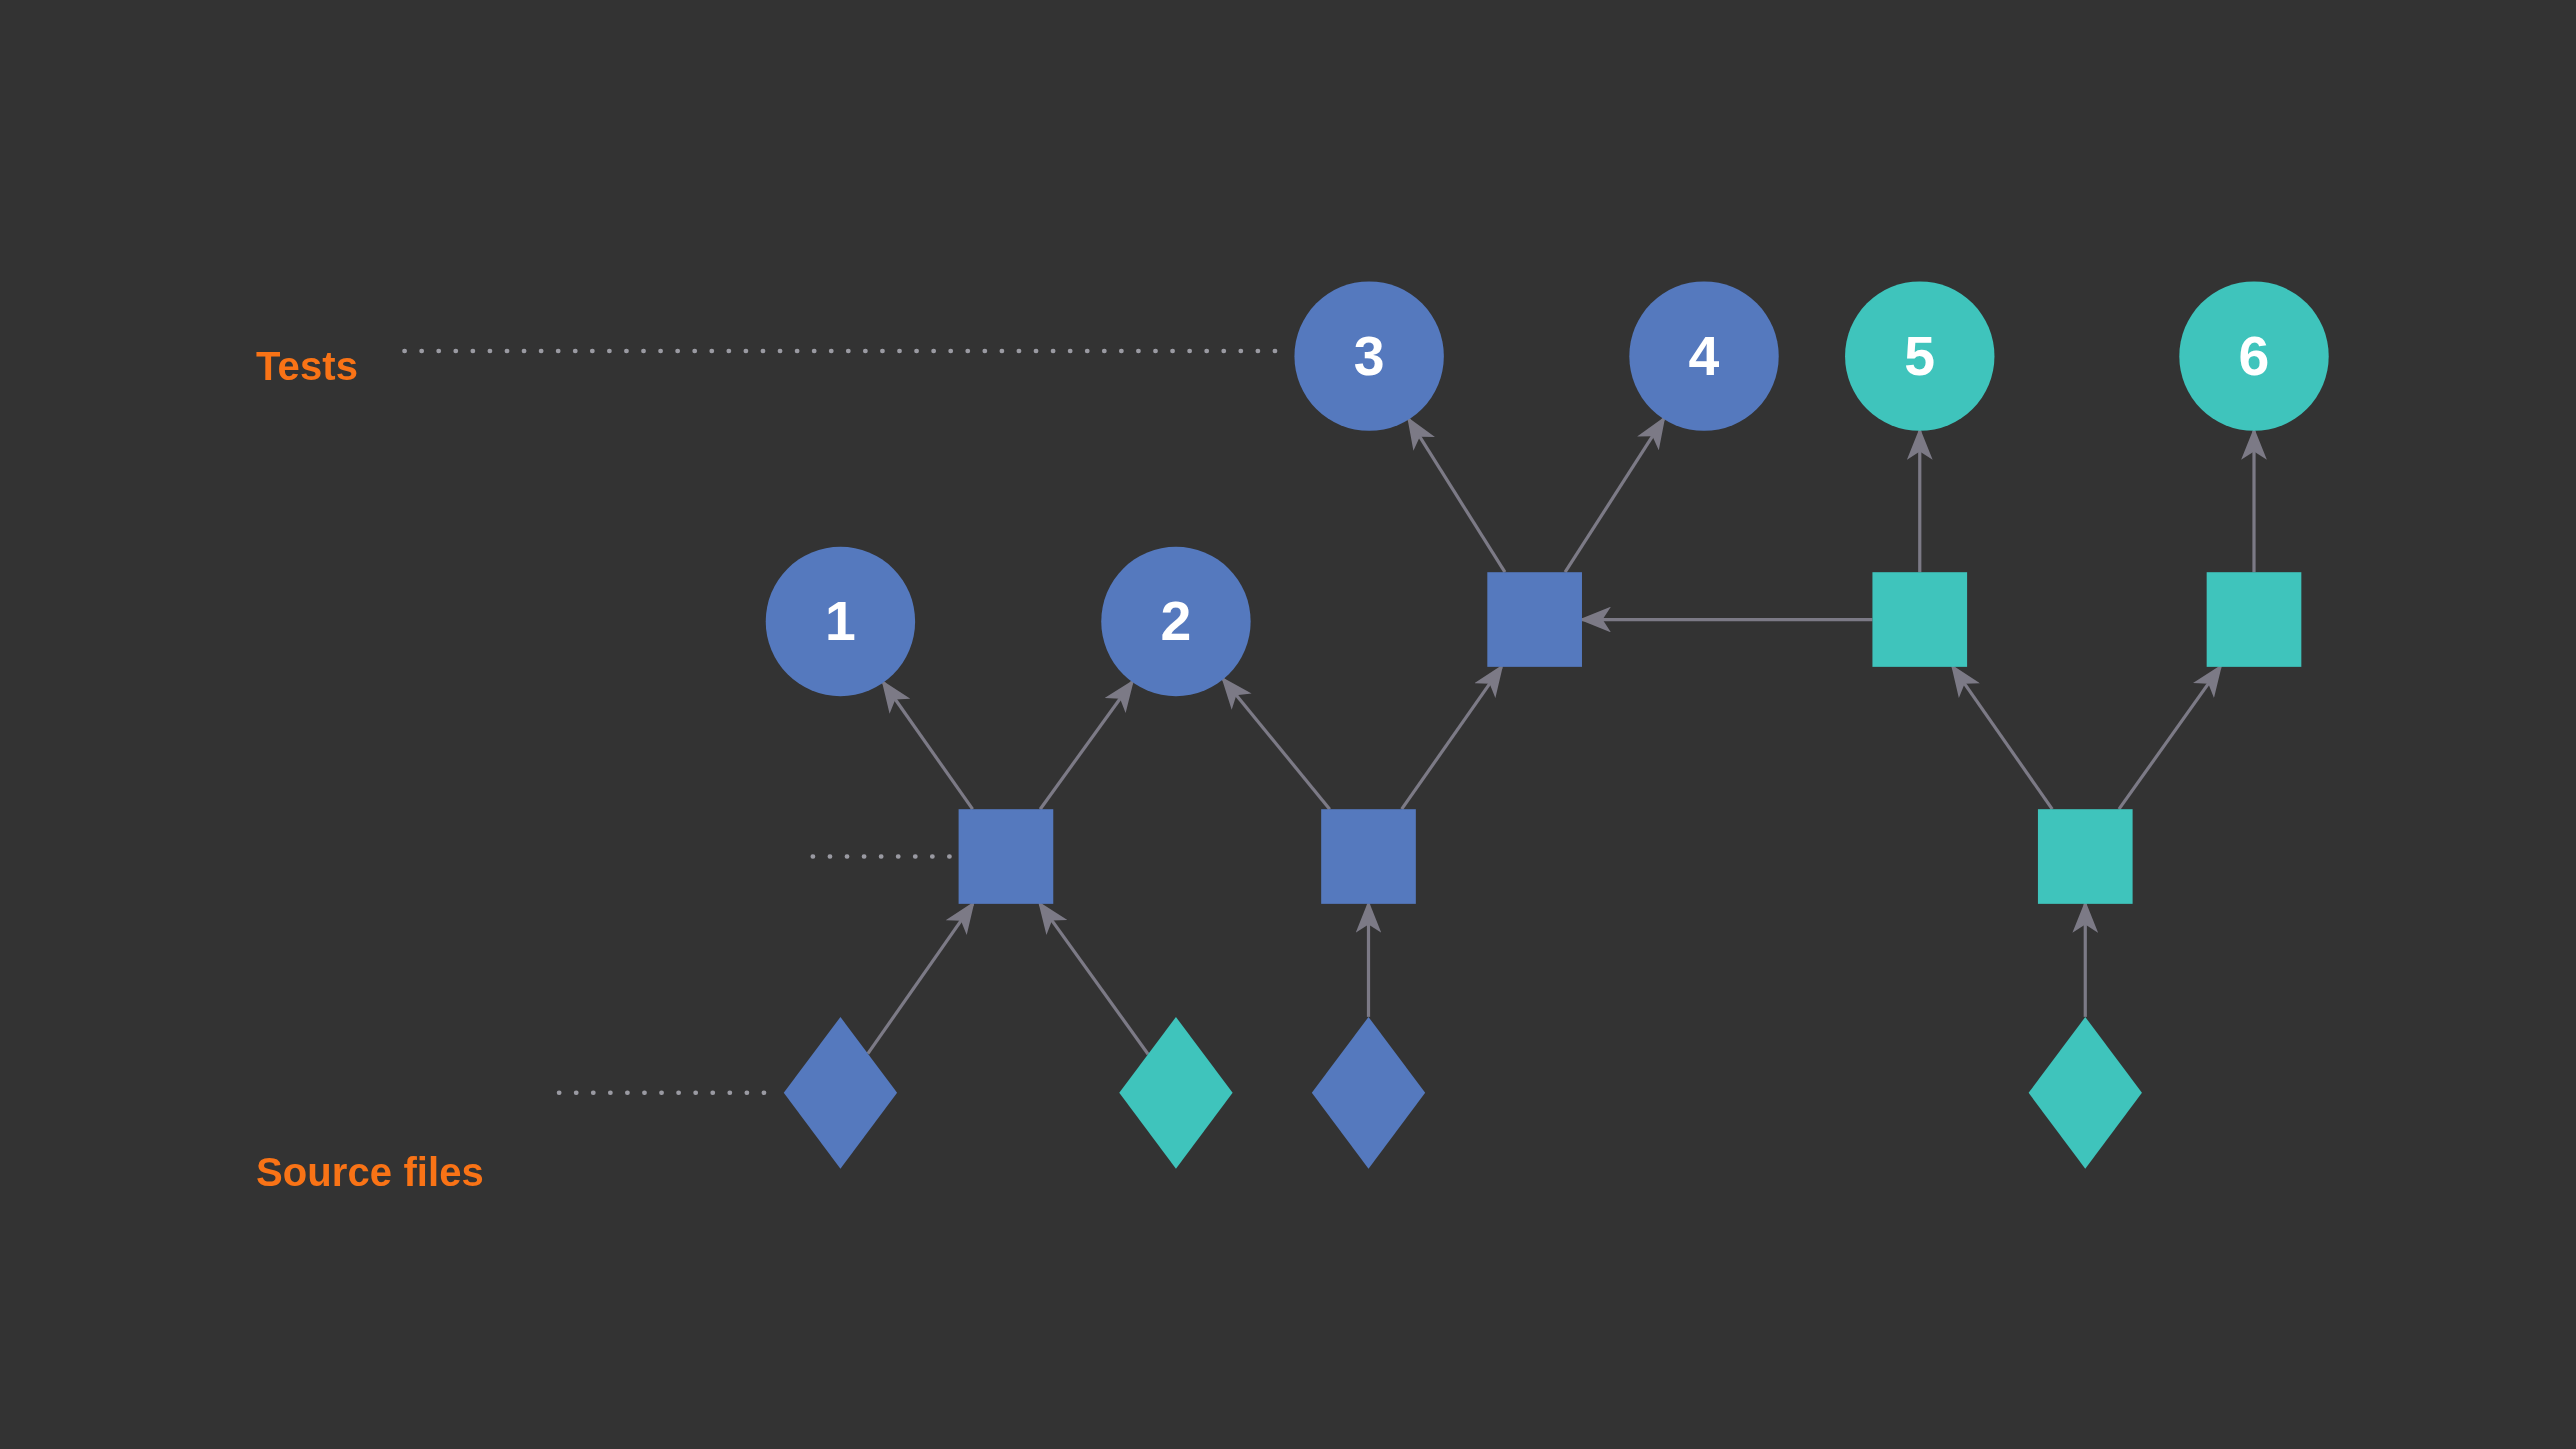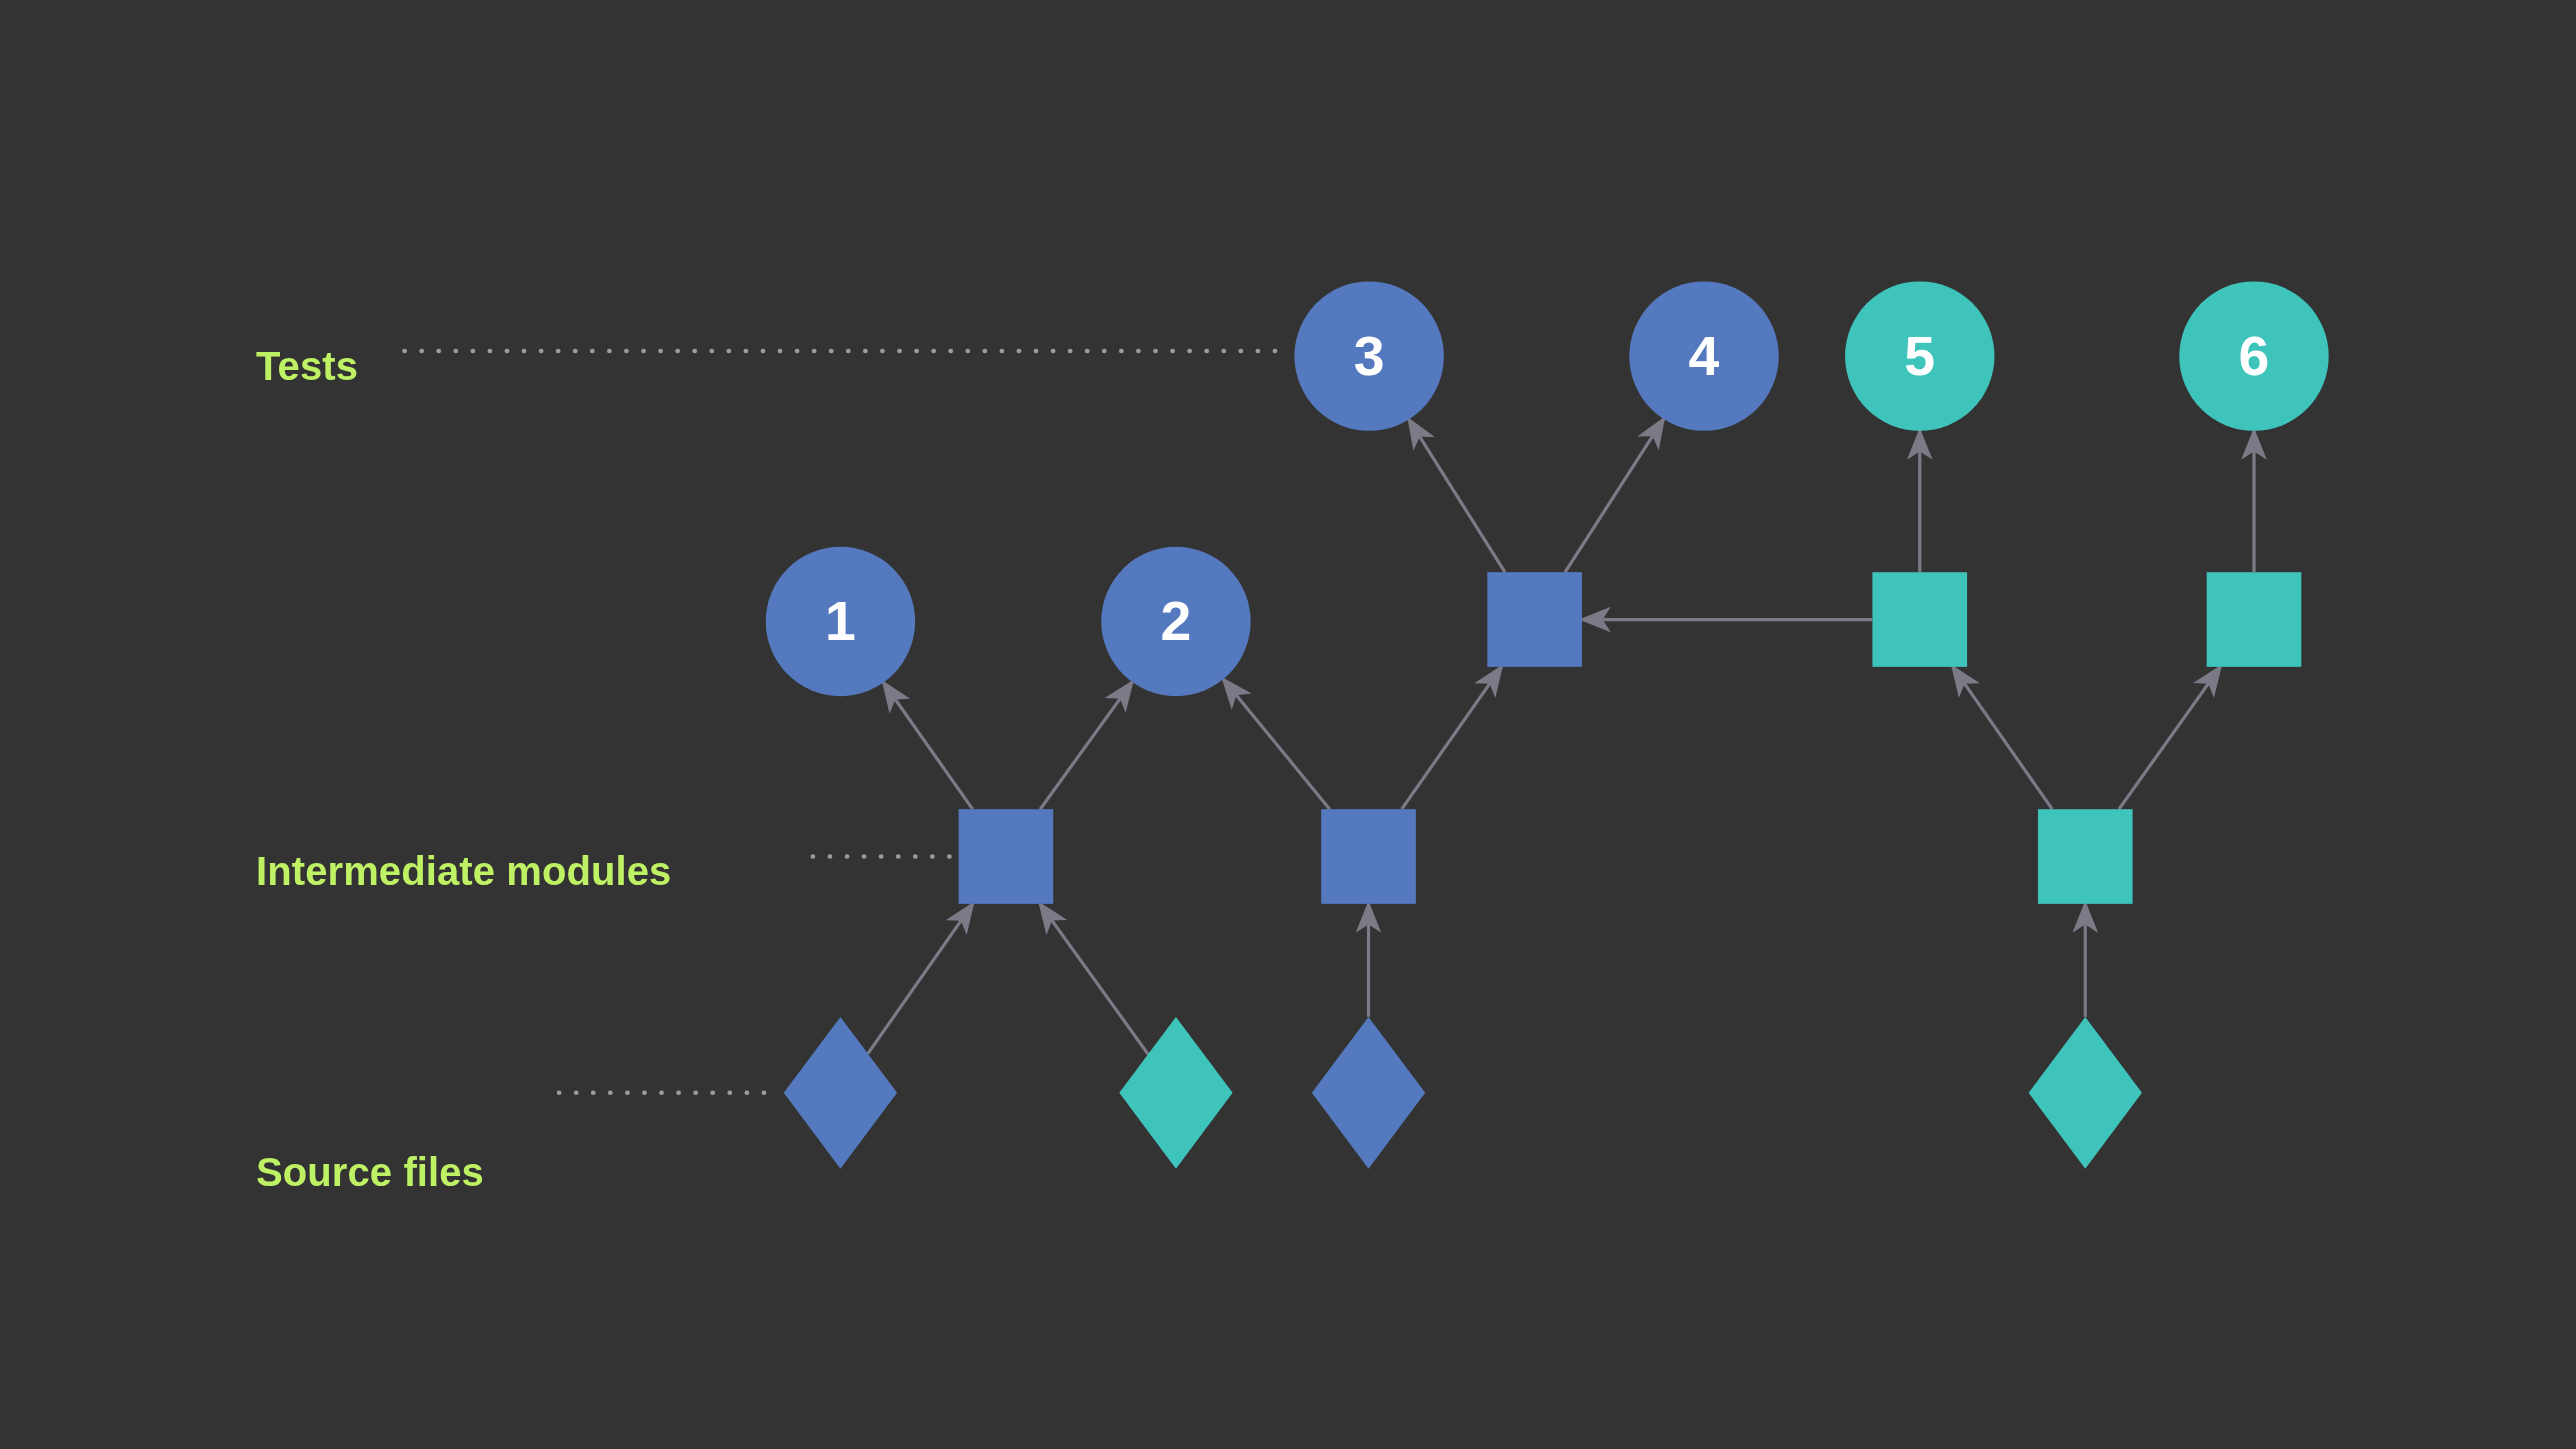--- a/index.html
+++ b/index.html
@@ -22,21 +22,21 @@
   }
   #graph {
     position: absolute;
     left: 0;
     top: 0;
     width: 2576px;
     height: 1449px;
   }
   .row-label {
     position: absolute;
-    color: #bef264;
+    color: #f97316;
     font-weight: bold;
     font-size: 40px;
     letter-spacing: 0.1px;
     white-space: nowrap;
     line-height: 1;
   }
   .node-num {
     font-family: "Liberation Sans", sans-serif;
     font-weight: bold;
     font-size: 86px;
@@ -159,18 +159,17 @@
       </g>
     <g id="leader-layer">
         <line x1="628" y1="545" x2="2000" y2="545" stroke="#9a9aa2" stroke-width="7" stroke-linecap="round" stroke-dasharray="0.5 26"></line>
         <line x1="1262" y1="1330" x2="1492" y2="1330" stroke="#9a9aa2" stroke-width="7" stroke-linecap="round" stroke-dasharray="0.5 26"></line>
         <line x1="868" y1="1697" x2="1198" y2="1697" stroke="#9a9aa2" stroke-width="7" stroke-linecap="round" stroke-dasharray="0.5 26"></line>
       </g>
   </svg>
 
   <div class="row-label" style="left:256px; top:346px;">Tests</div>
 
-  <div class="row-label" style="left:256px; top:851px;">Intermediate modules</div>
 
   <div class="row-label" style="left:256px; top:1152px;">Source files</div>
 
 </div>
 
 
 </body></html>

